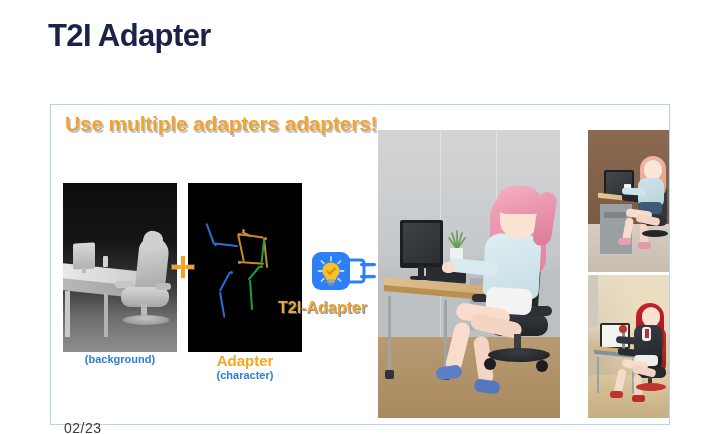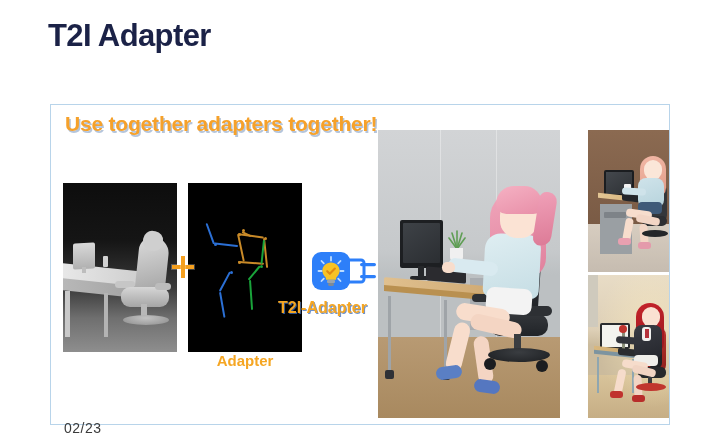--- a/index.html
+++ b/index.html
@@ -244,21 +244,21 @@
   .cap-depth{left:55px;top:353px;}
   .cap-pose{left:180px;top:353px;}
 </style>
 </head>
 <body>
 
 <div class="slide-title">T2I Adapter</div>
 
 <div class="content-box"></div>
 
-<div class="headline">Use together adapters together!</div>
+<div class="headline">Use multiple adapters adapters!</div>
 
 <div class="cond cond-depth">
   <div class="depth-bg"></div>
   <div class="d-deskTop"></div>
   <div class="d-deskSide"></div>
   <div class="d-legL"></div>
   <div class="d-legR"></div>
   <div class="d-monitor"></div>
   <div class="d-monStand"></div>
   <div class="d-cup"></div>
@@ -291,23 +291,25 @@
       <div class="kp-dot" style="left: 50px; top: 50px; background: rgb(201, 138, 40);"></div>
       <div class="kp-dot" style="left: 76px; top: 54px; background: rgb(201, 138, 40);"></div>
       <div class="kp-dot" style="left: 50px; top: 78px; background: rgb(201, 138, 40);"></div>
       <div class="kp-dot" style="left: 26px; top: 60px; background: rgb(43, 111, 212);"></div>
       <div class="kp-dot" style="left: 42px; top: 88px; background: rgb(43, 111, 212);"></div>
       <div class="kp-dot" style="left: 72px; top: 82px; background: rgb(25, 163, 58);"></div>
     </div>
 </div>
 
 <div class="cap cap-depth">
+  <div class="cap-sub">(background)</div>
 </div>
 <div class="cap cap-pose">
   <div class="cap-title">Adapter</div>
+  <div class="cap-sub">(character)</div>
 </div>
 
 <div class="adapter-badge">
   <svg width="70" height="47" viewBox="0 0 70 47">
     <rect x="34" y="12" width="20" height="22" rx="3" fill="#ffffff" stroke="#2d7ff9" stroke-width="3"></rect>
     <rect x="50" y="15" width="16" height="3.2" rx="1.6" fill="#2d7ff9"></rect>
     <rect x="50" y="27" width="16" height="3.2" rx="1.6" fill="#2d7ff9"></rect>
     <rect x="2" y="4" width="38" height="38" rx="9" fill="#2d7ff9"></rect>
     <g stroke="#bcdcff" stroke-width="1.8" stroke-linecap="round">
       <line x1="21" y1="9" x2="21" y2="12.5"></line>

